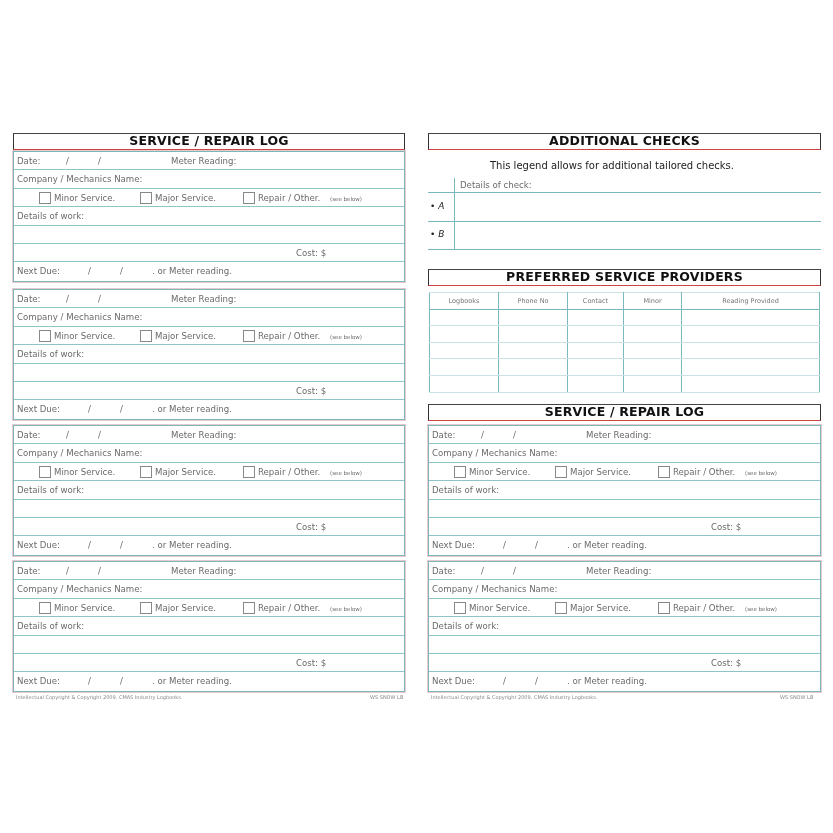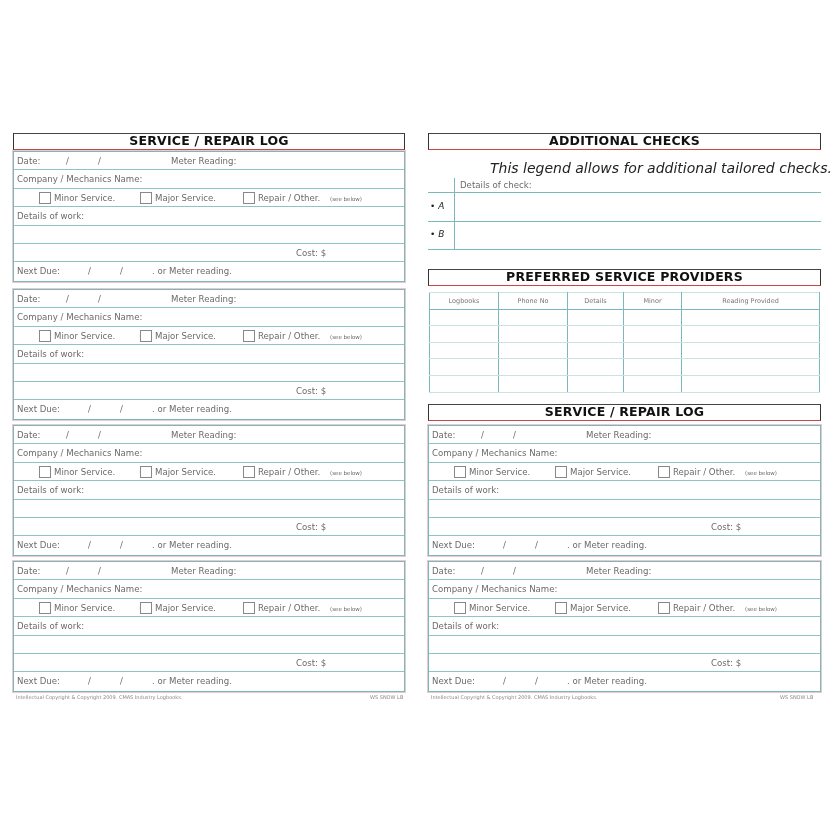--- a/index.html
+++ b/index.html
@@ -7,21 +7,21 @@
 body{position:relative;font-family:"DejaVu Sans",sans-serif;color:#555}
 .title{position:absolute;height:17px;border:1.5px solid #333;border-bottom-color:#c44;border-top-color:#444;
   font-family:"DejaVu Sans",sans-serif;font-weight:bold;font-size:12.5px;color:#111;text-align:center;line-height:14px;letter-spacing:0.2px}
 .log{position:absolute;border:1px solid #7ab8bd;outline:1px solid #e9c9cc;outline-offset:0}
 .row{position:relative;height:18.4px;border-bottom:1px solid #8cc4c8;font-size:8.6px;color:#6a6a6a;white-space:nowrap}
 .row:last-child{border-bottom:none}
 .row span{position:absolute;top:4px}
 .cb{display:inline-block;width:12px;height:12px;border:1px solid #888;position:absolute;top:3px}
 .small{font-size:5.5px}
 .foot{position:absolute;font-size:5px;color:#888;white-space:nowrap}
-.chk-italic{position:absolute;font-style:italic;font-size:14px;color:#222;white-space:nowrap}
+.chk-italic{position:absolute;font-size:10px;color:#222;white-space:nowrap}
 .hline{position:absolute;height:1px;background:#7ab8bd}
 .vline{position:absolute;width:1px;background:#7ab8bd}
 .lbl{position:absolute;font-size:8.6px;color:#6a6a6a;white-space:nowrap}
 .bul{position:absolute;font-style:italic;font-size:9px;color:#222}
 table.prov{position:absolute;border-collapse:collapse;border:1px solid #7ab8bd}
 table.prov td,table.prov th{border-left:1px solid #7ab8bd;border-right:1px solid #7ab8bd;border-top:1px solid #c9e3e5;border-bottom:1px solid #c9e3e5;font-weight:normal;font-size:6.5px;color:#777;height:16.6px;text-align:center}
 table.prov th{border-bottom:1px solid #7ab8bd}
 </style>
 </head>
 <body>
@@ -175,21 +175,21 @@
 <div class="bul" style="left:430px;top:229px">• B</div>
 <div style="position:absolute;left:456px;top:222px;width:364px;height:27px"></div>
 <div class="hline" style="left:428px;top:249px;width:393px"></div>
 
 <div class="title" style="left:428px;top:269px;width:393px">PREFERRED SERVICE PROVIDERS</div>
 <table class="prov" style="left:429px;top:292px;width:391px">
   <thead>
       <tr>
     <th style="width:69px">Logbooks</th>
     <th style="width:69px">Phone No</th>
-    <th style="width:56px">Details</th>
+    <th style="width:56px">Contact</th>
     <th style="width:58px">Minor</th>
     <th>Reading Provided</th>
   </tr>
     </thead>
   <tbody id="prov-body">
       <tr>
         <td></td>
         <td></td>
         <td></td>
         <td></td>

